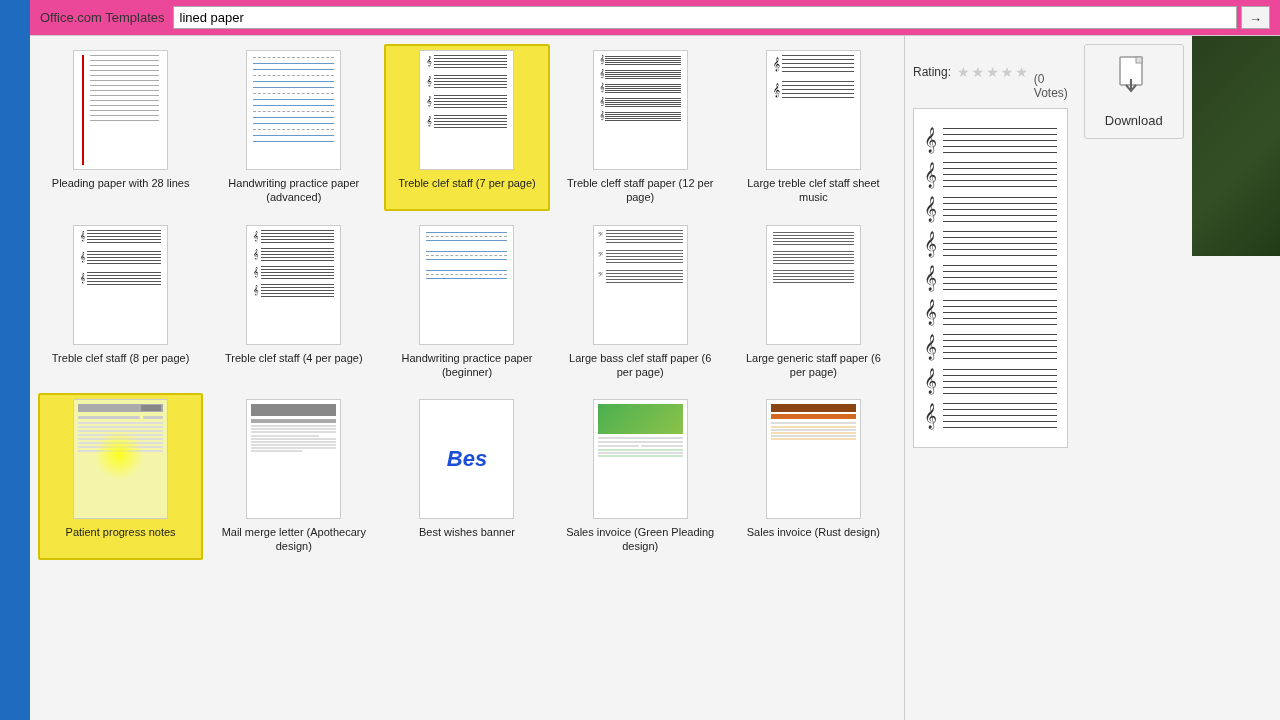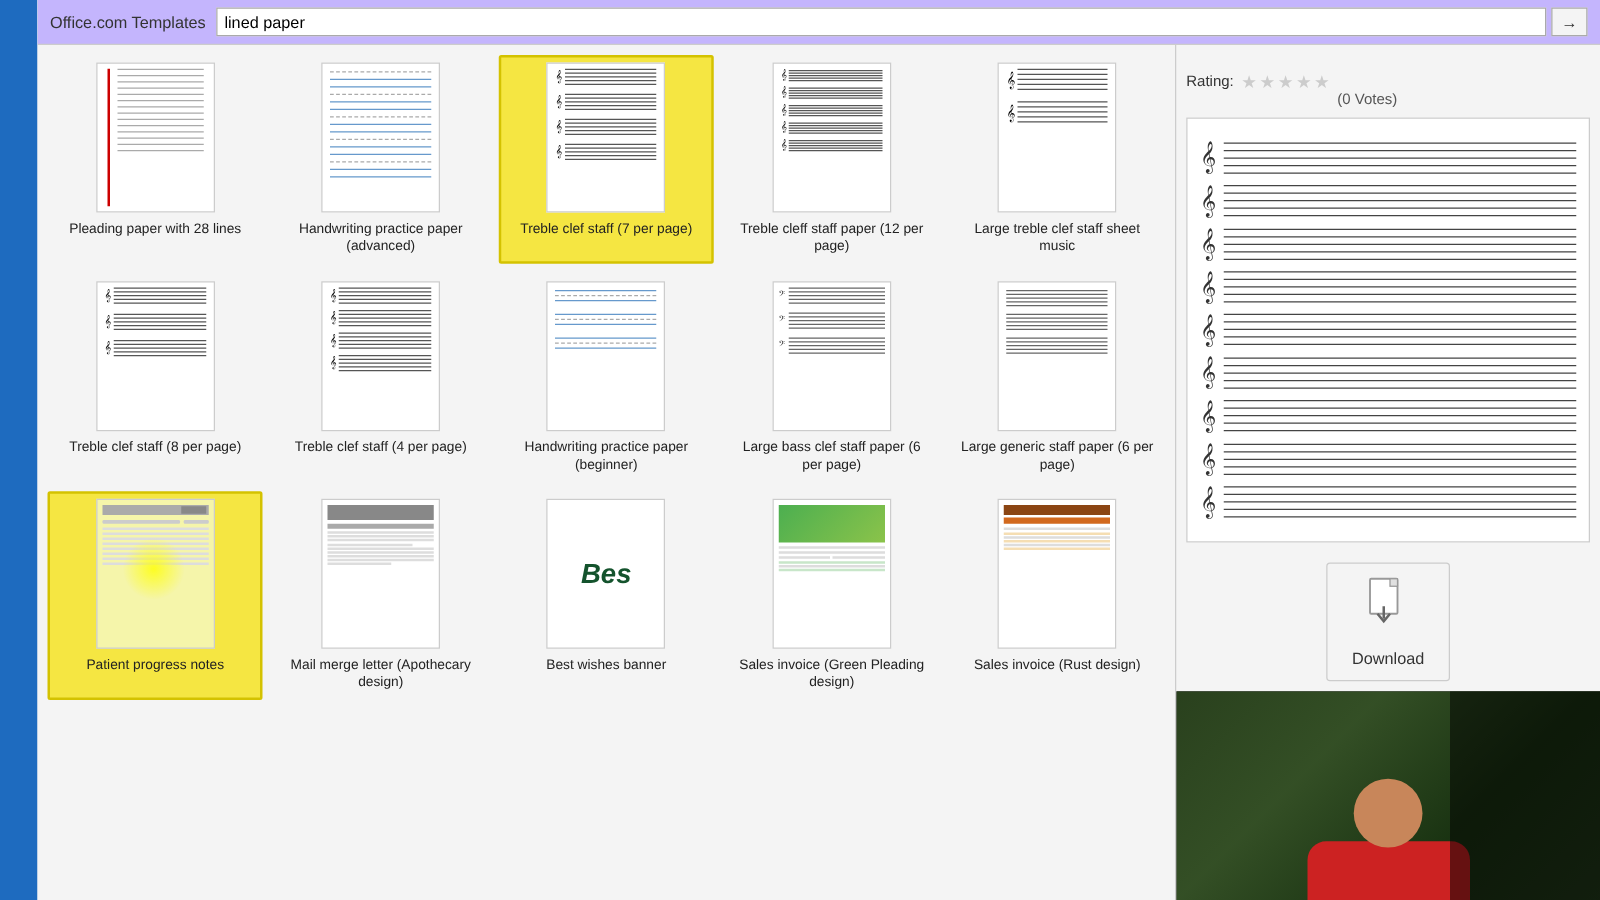--- a/index.html
+++ b/index.html
@@ -26,21 +26,21 @@
       display: flex;
       flex-direction: column;
       background: #f4f4f4;
       overflow: hidden;
     }
 
     
     .header-bar {
       display: flex;
       align-items: center;
-      background: #c4b5fd;
+      background: #ec4899;
       padding: 6px 10px;
       border-bottom: 1px solid #ccc;
       gap: 8px;
     }
 
     .header-title {
       font-size: 13px;
       color: #333;
       font-weight: normal;
     }
@@ -197,25 +197,25 @@
     }
 
     .wide-line {
       height: 1px;
       background: #666;
       width: 100%;
     }
 
     
     .right-panel {
-      width: 340px;
+      width: 376px;
       background: #f4f4f4;
       border-left: 1px solid #ccc;
       display: flex;
-      flex-direction: column;
+      flex-direction: row;
       overflow: hidden;
     }
 
     .preview-area {
       padding: 8px;
       flex: 1;
     }
 
     .rating-bar {
       display: flex;
@@ -319,21 +319,21 @@
     .best-wishes-thumb {
       background: white;
       display: flex;
       align-items: center;
       justify-content: center;
     }
 
     .bes-text {
       font-size: 22px;
       font-weight: bold;
-      color: #14532d;
+      color: #1d4ed8;
       font-style: italic;
     }
 
     
     .invoice-green {
       padding: 4px;
     }
 
     .invoice-header-green {
       height: 30px;

